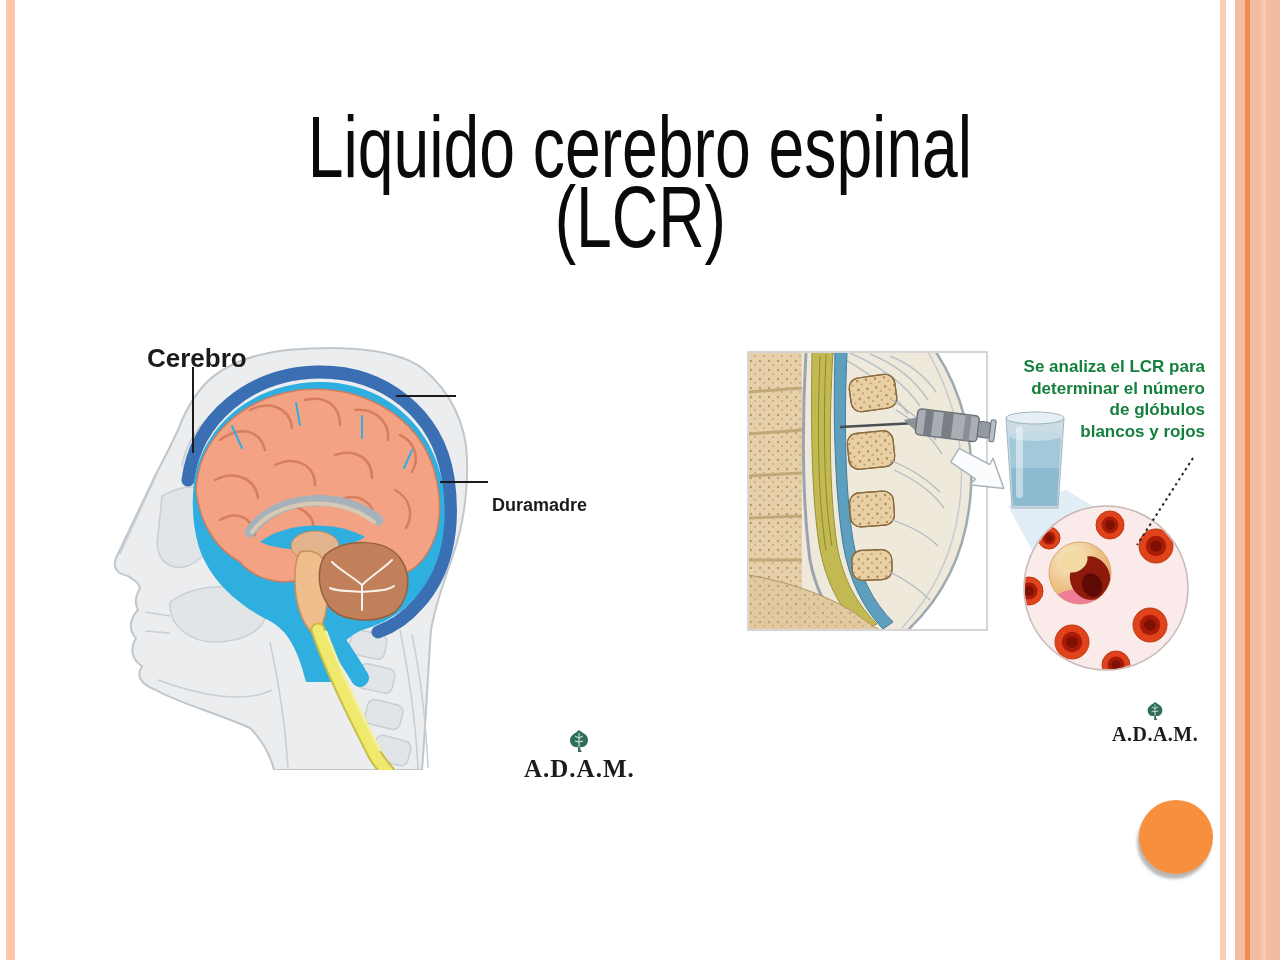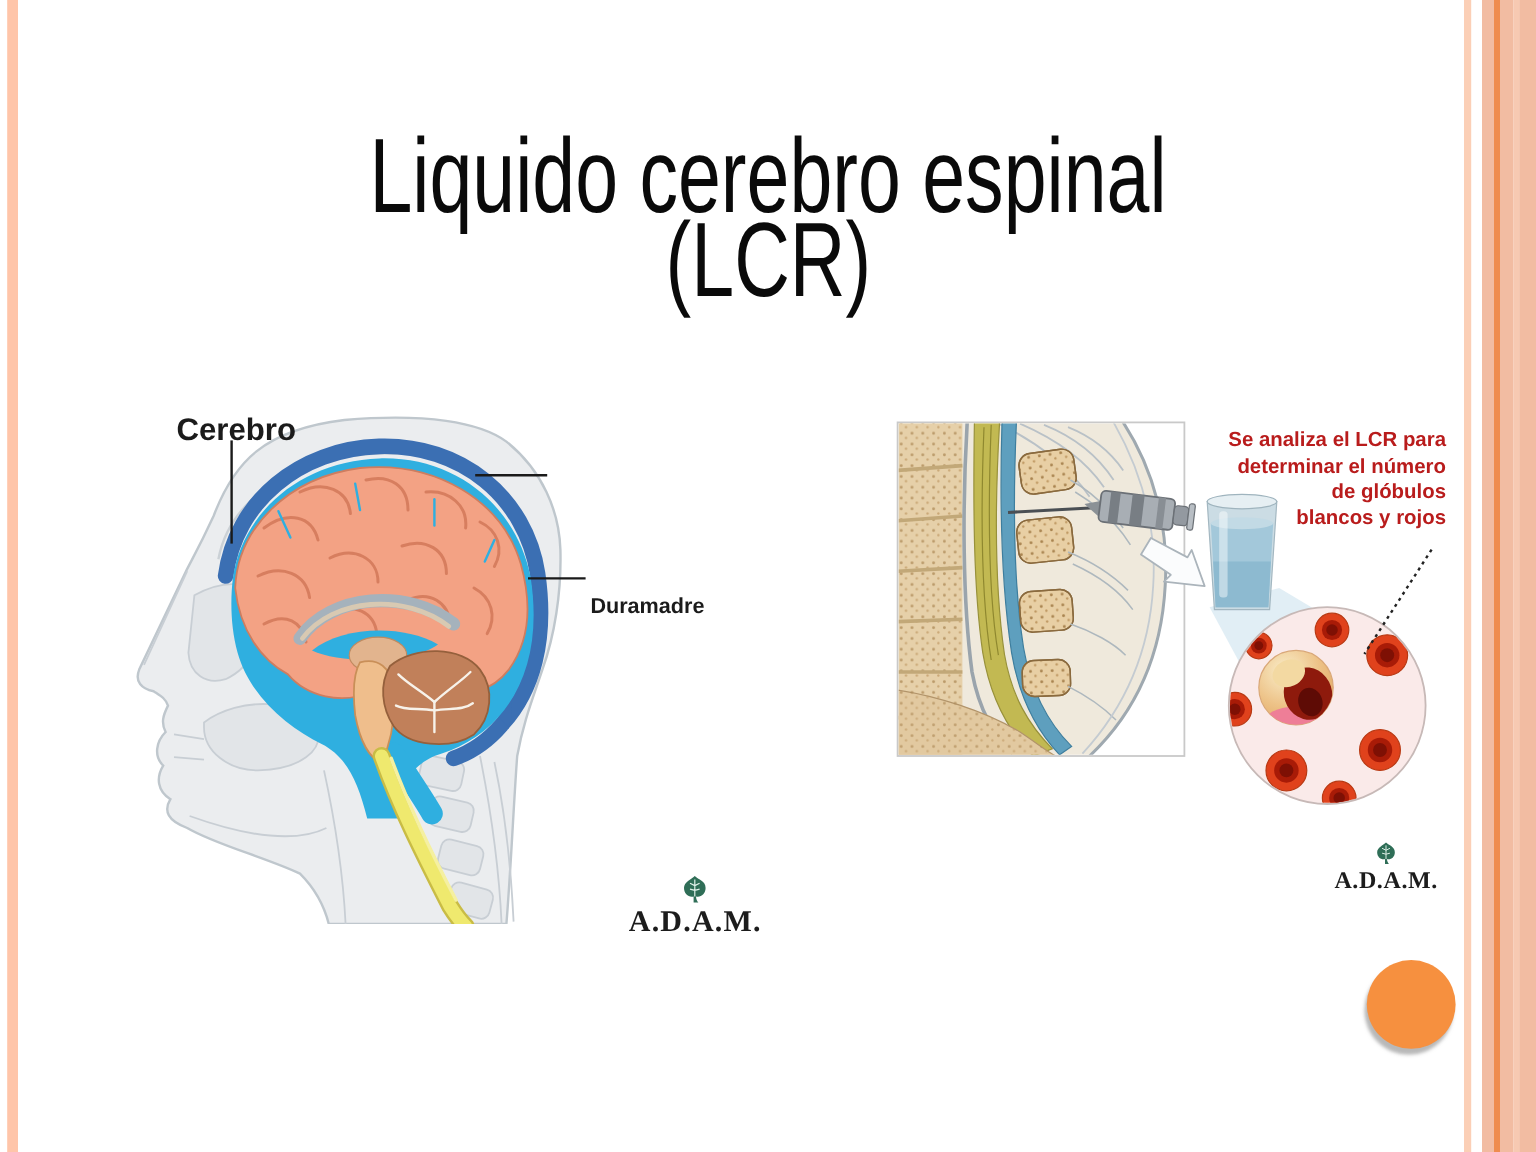--- a/index.html
+++ b/index.html
@@ -16,21 +16,21 @@
   .rs-f{left:1266px;width:14px;background:var(--stripe-salmon,#F2BCA2);}
   
   .title{position:absolute;left:0;top:112px;width:1280px;text-align:center;color:#0a0a0a;}
   .title .line{display:block;font-size:88px;line-height:70px;font-weight:400;white-space:nowrap;}
   .title .squeeze{display:inline-block;transform:scaleX(0.73);transform-origin:50% 50%;}
   
   .fig-label{position:absolute;color:#1b1b1b;font-weight:bold;white-space:pre-line;}
   .lbl-cerebro{left:147px;top:343px;font-size:26px;}
   .lbl-liquido{left:461px;top:381px;font-size:18px;line-height:22px;}
   .lbl-duramadre{left:492px;top:495px;font-size:18px;}
-  .caption{position:absolute;color:#b91c1c;font-weight:bold;font-size:17px;line-height:21.5px;white-space:pre-line;}
+  .caption{position:absolute;color:#15803d;font-weight:bold;font-size:17px;line-height:21.5px;white-space:pre-line;}
   .cap-analysis{right:75px;top:356px;text-align:right;}
   .cap-procedure{left:750px;top:636px;text-align:left;}
   
   .adam{position:absolute;display:flex;align-items:center;gap:2px;color:#1c1c1c;
         font-family:"Liberation Serif",serif;font-weight:bold;flex-direction:column;}
   .adam-left{left:524px;top:729px;font-size:25px;letter-spacing:1px;}
   .adam-right{left:1112px;top:701px;font-size:20px;letter-spacing:0.5px;}
   .adam svg{display:block;}
   
   .accent-circle{position:absolute;left:1139px;top:800px;width:74px;height:74px;border-radius:50%;

